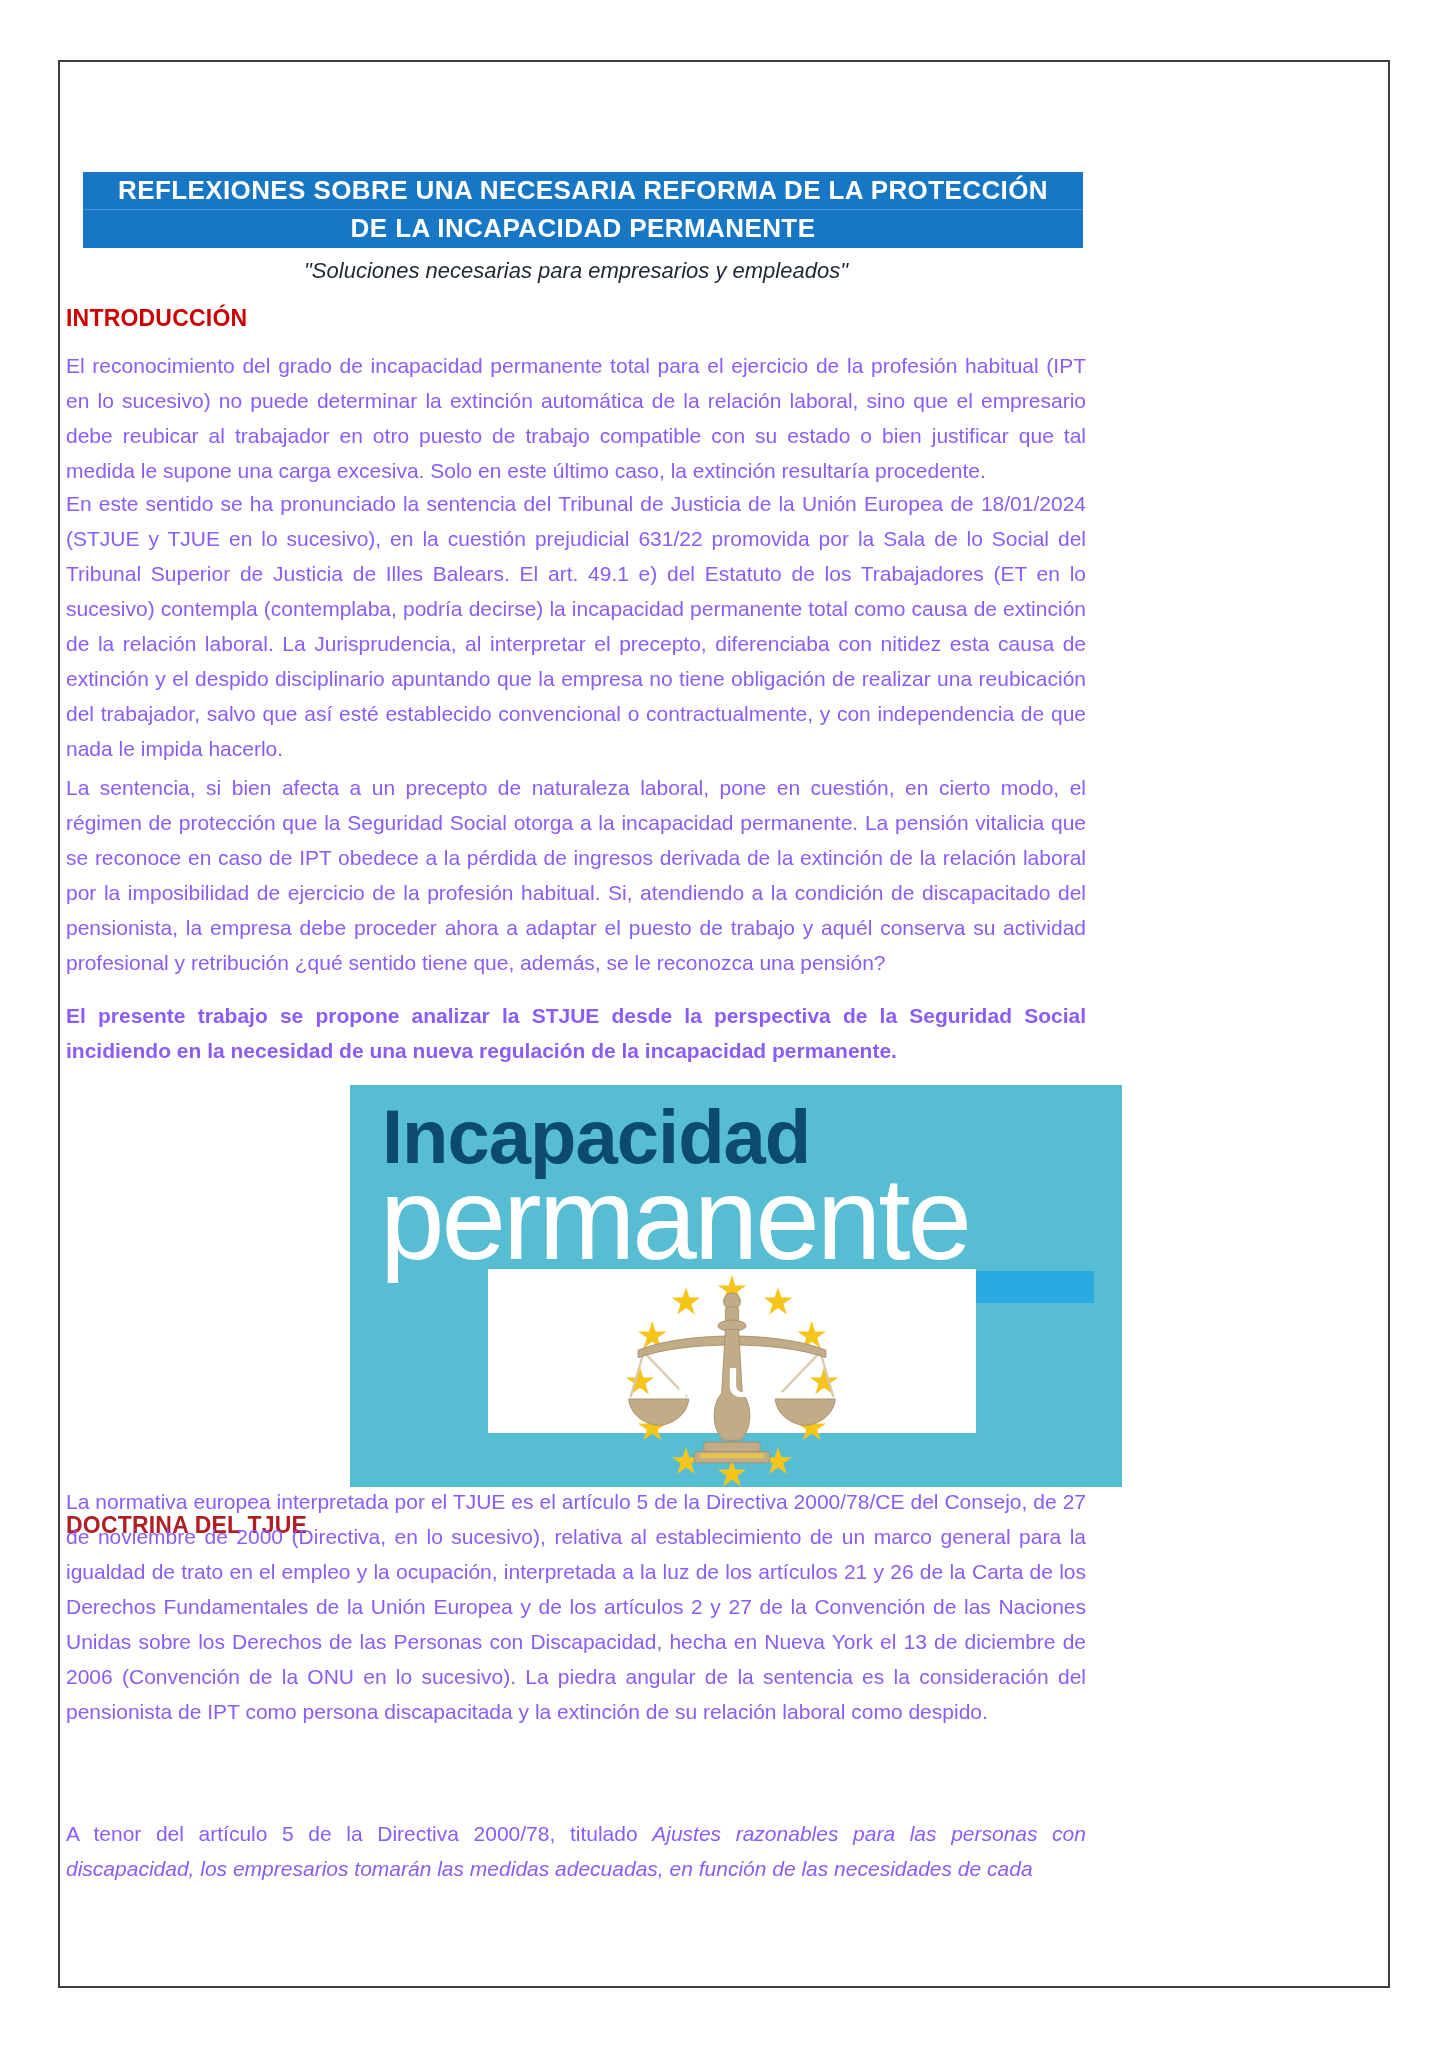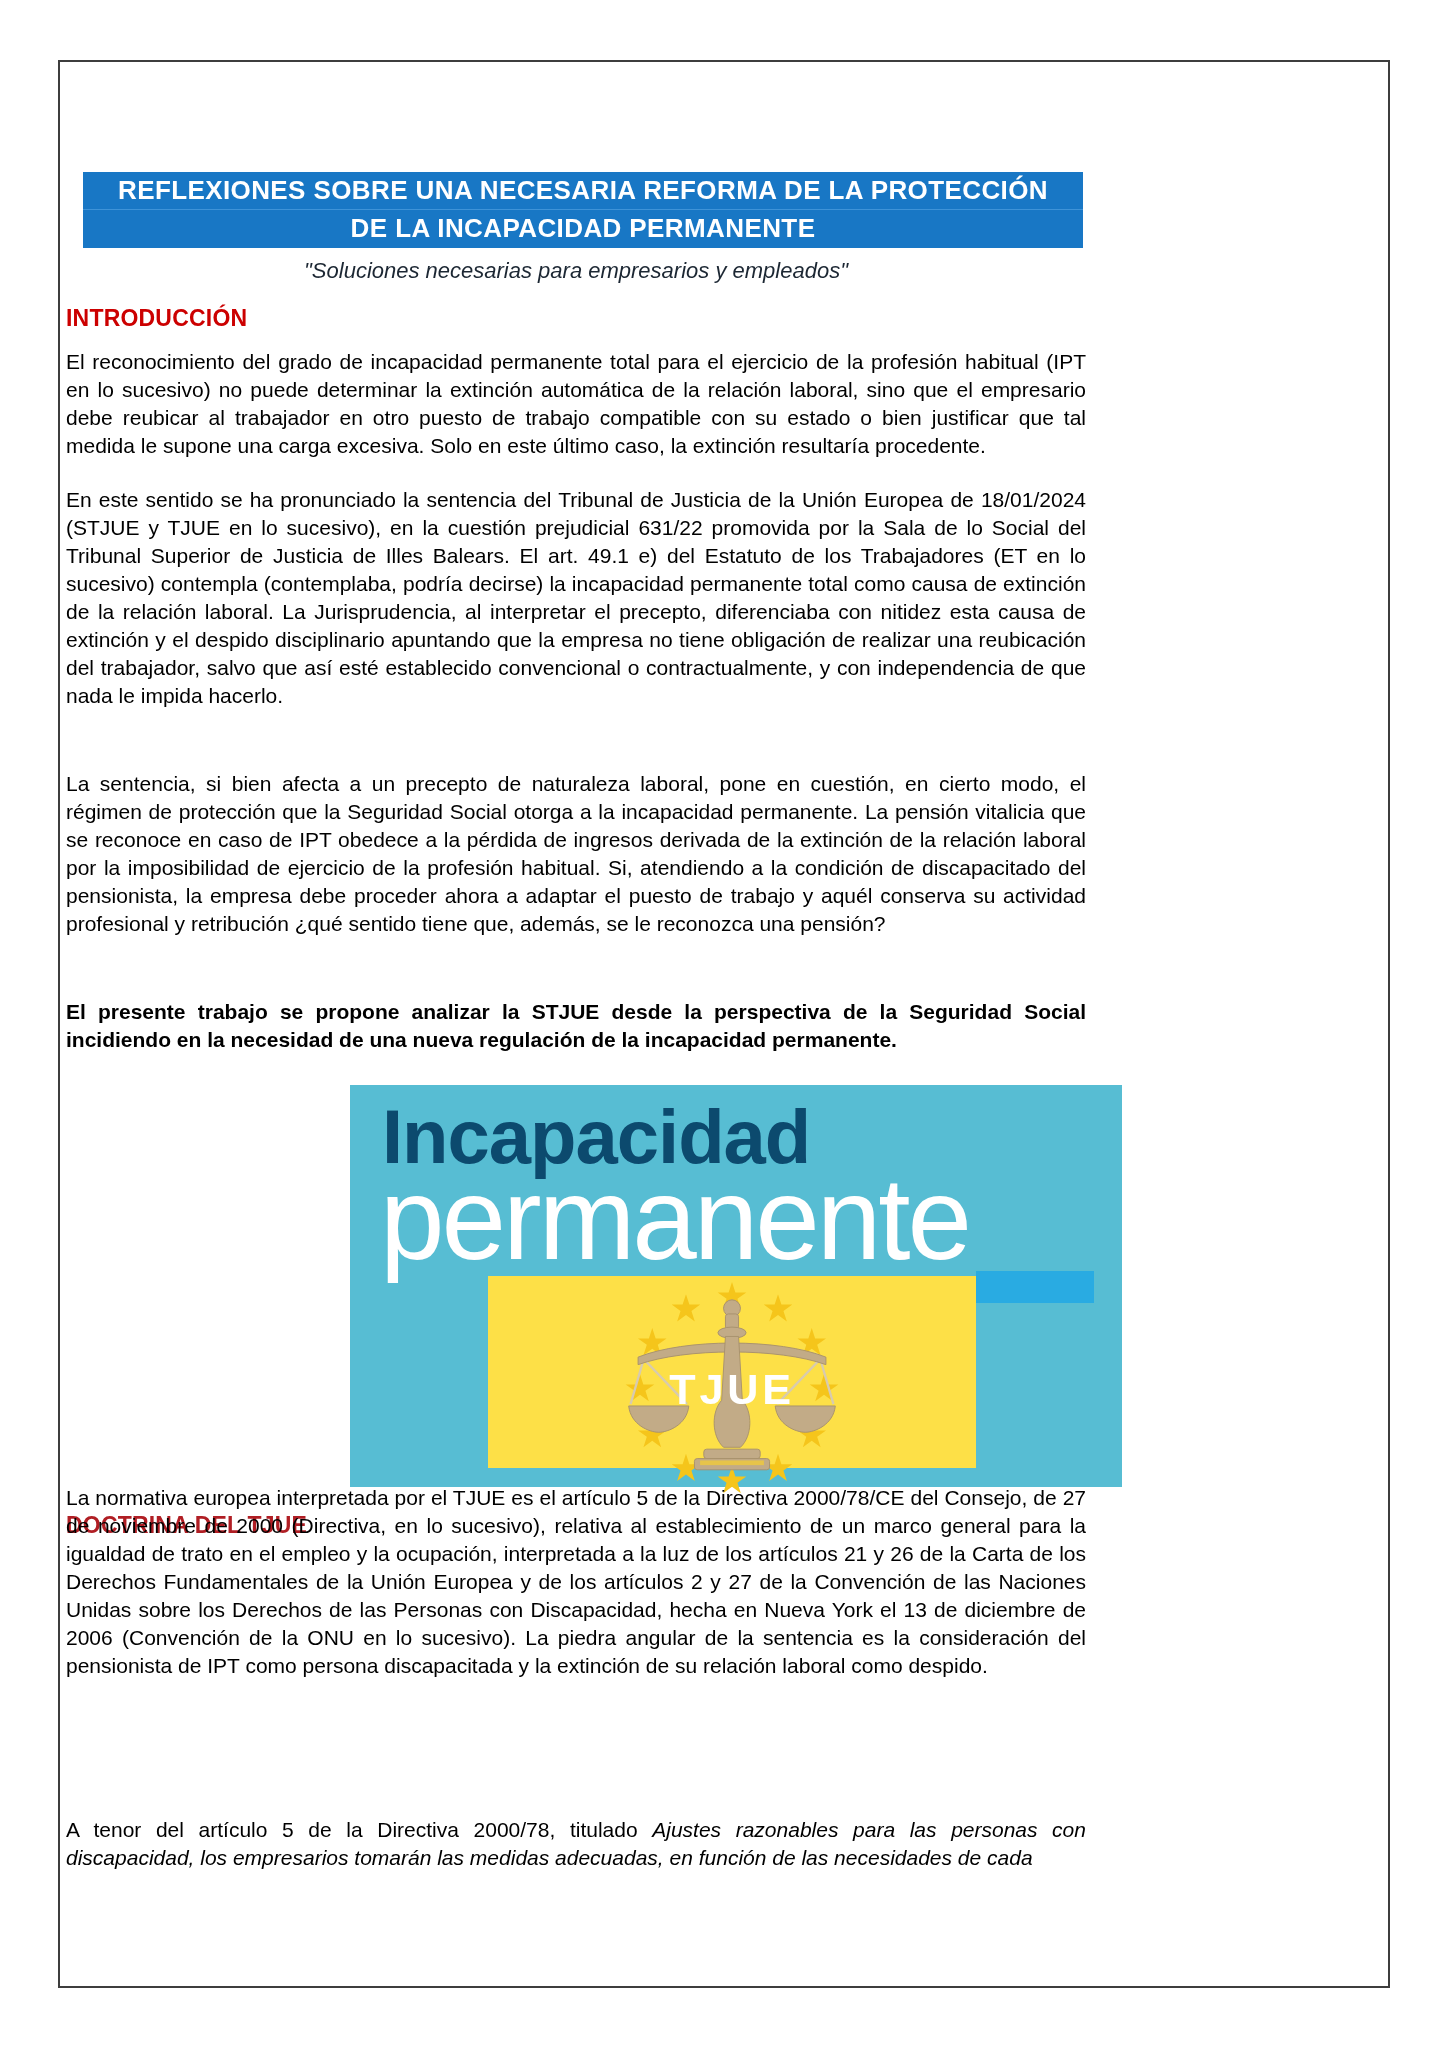--- a/index.html
+++ b/index.html
@@ -37,23 +37,23 @@
   }
   .sec-heading {
     position:absolute; left:66px;
     font-size:23px; font-weight:bold;
     letter-spacing:0.2px;
   }
   .heading-intro { top:305px; color:#CC0000; }
   .heading-doctrina { top:1512px; color:#B01E24; }
   .para {
     position:absolute; left:66px; width:1020px;
-    font-size:21px; line-height:28px;
+    font-size:21px; line-height:35px;
     text-align:justify;
-    color:#000000;
+    color:#8b5cf6;
     margin:0;
   }
   .p1 { top:348px; }
   .p2 { top:486px; }
   .p3 { top:770px; }
   .p4 { top:998px;font-weight:bold; }
   .p5 { top:1484px; }
   .p6 { top:1816px; }
   .italic { font-style:italic; }
   
@@ -66,23 +66,23 @@
     position:absolute; left:32px; top:14px;
     font-size:76px; font-weight:bold; color:#0c4a6e;
     letter-spacing:-1px; line-height:1;
   }
   .fig-word2 {
     position:absolute; left:30px; top:76px;
     font-size:116px; font-weight:normal; color:#ffffff;
     letter-spacing:-3px; line-height:1;
   }
   .navy-panel {
-    position:absolute; left:138px; top:191px;
-    width:488px; height:192px;
-    background:#fde047;
+    position:absolute; left:138px; top:184px;
+    width:488px; height:164px;
+    background:#ffffff;
   }
   .cyan-bar {
     position:absolute; left:626px; top:186px;
     width:118px; height:32px;
     background:#29ABE2;
   }
   .tjue-logo {
     position:absolute; left:114px; top:6px;
     width:260px; height:216px;
   }

